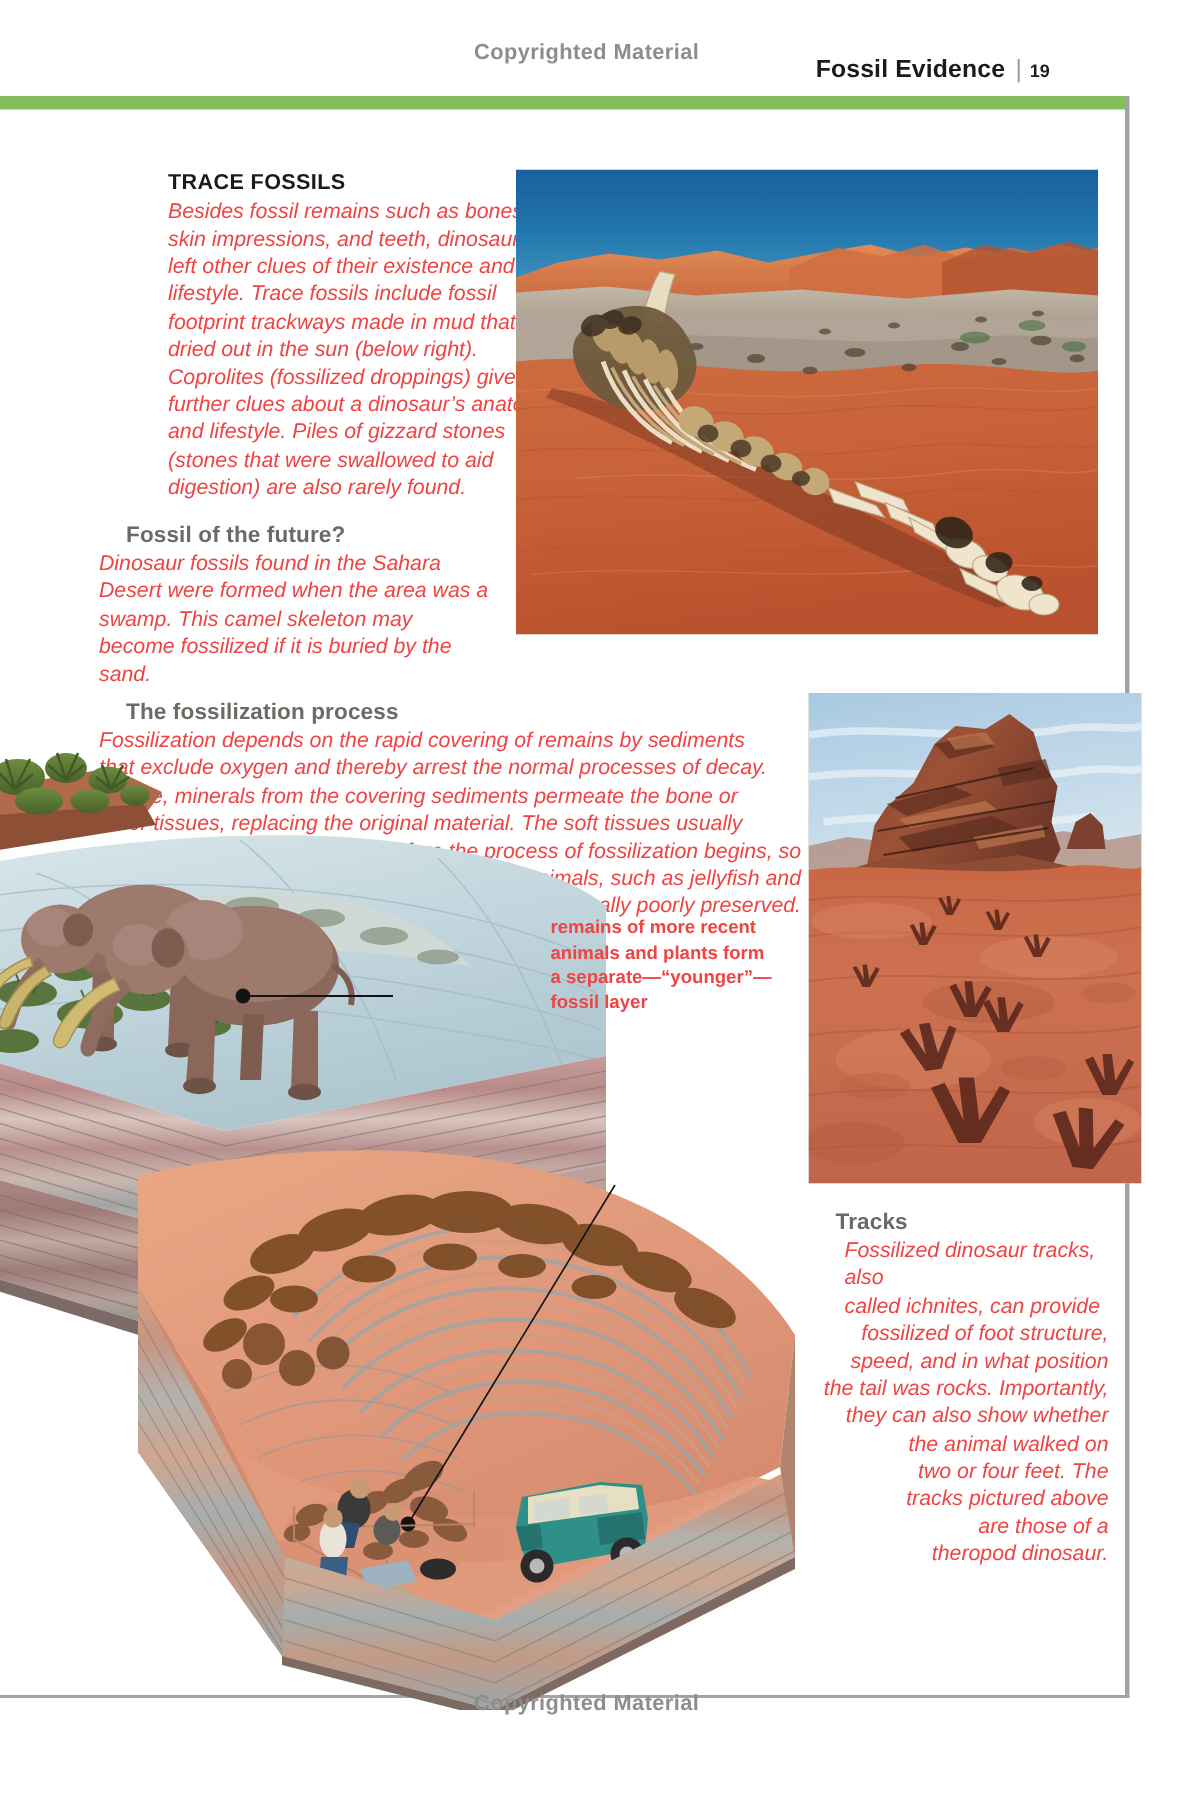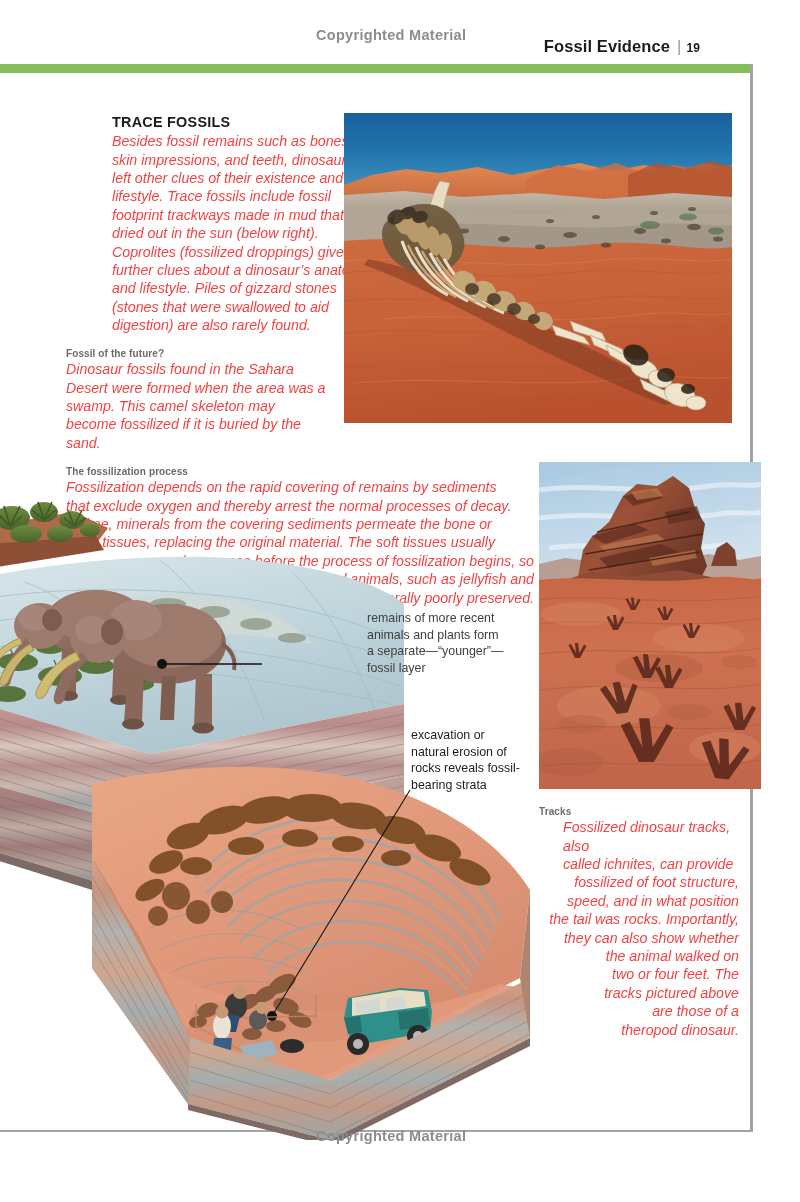--- a/index.html
+++ b/index.html
@@ -44,36 +44,36 @@
     position:absolute; left:0px; top:1130px; width:752px; height:1.6px;
     background:#a3a3a3;
   }
 
   
   .heading-dark {
     font-size:14.4px; font-weight:700; color:#1b1b1b;
     letter-spacing:.25px; line-height:1.33;
   }
   .heading-grey {
-    font-size:10px; font-weight:700; color:#6d6a66;
-    letter-spacing:.1px; line-height:1.33;
+    font-size:15px; font-weight:700; color:#6d6a66;
+    letter-spacing:.1px; line-height:1.33;margin-left:18px;
   }
   .body-t {
     font-size:14.2px; line-height:1.295; color:#ef4444;font-style:italic;
   }
 
   #trace-block { position:absolute; left:66px; top:113px; width:264px;margin-left:46px; }
   #future-block { position:absolute; left:66px; top:347px; width:262px; }
   #process-block { position:absolute; left:66px; top:465px; width:468px; }
   #process-block .body-t p { margin:0; }
   .ragged-right { text-align:right; }
 
   #label-younger {
     position:absolute; left:367px; top:610px; width:150px;
-    font-size:12.4px; line-height:1.33; color:#404040;
+    font-size:12.4px; line-height:1.33; color:#ef4444;font-weight:bold;
   }
   #label-excav {
     position:absolute; left:411px; top:727px; width:118px;
     font-size:12.4px; line-height:1.33; color:#1d1d1d;
     background:#fff;
   }
   #tracks-block {
     position:absolute; left:539px; top:805px; width:200px;
   }
   #tracks-block .body-t { text-align:right; }
@@ -710,26 +710,20 @@
     </svg>
   </div>
 
   <div id="label-younger">
     <div>remains of more recent</div>
     <div>animals and plants form</div>
     <div>a separate—“younger”—</div>
     <div>fossil layer</div>
   </div>
 
-  <div id="label-excav">
-    <div>excavation or</div>
-    <div>natural erosion of</div>
-    <div>rocks reveals fossil-</div>
-    <div>bearing strata</div>
-  </div>
 
   <div id="tracks-block">
     <div class="heading-grey">Tracks</div>
     <div class="body-t">
       <div class="ln-left">Fossilized dinosaur tracks, also</div>
       <div class="ln-left">called ichnites, can provide</div>
       <div>fossilized of foot structure,</div>
       <div>speed, and in what position</div>
       <div>the tail was rocks. Importantly,</div>
       <div>they can also show whether</div>

